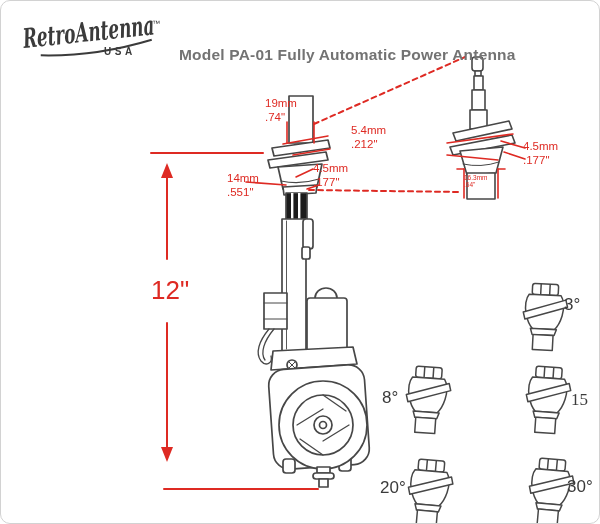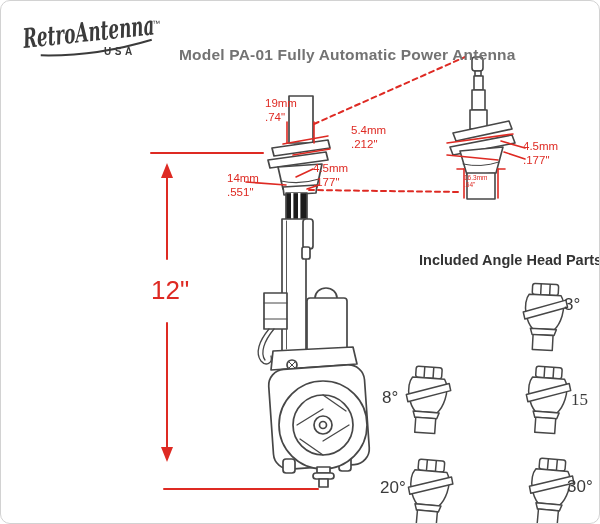--- a/index.html
+++ b/index.html
@@ -187,21 +187,20 @@
   <div class="abs dim" style="left:522px;top:139px;width:46px;">
     <span>4.5mm</span>
     <span>.177"</span>
   </div>
 
   <div class="abs dim dim-tiny" style="left:463px;top:173px;width:34px;">
     <span>16.3mm</span>
     <span>.64"</span>
   </div>
 
-  <div class="abs heads-heading">Included Angle Head Parts</div>
 
   <div class="abs head-label" style="left:563px;top:294px;">3°</div>
   <div class="abs head-label" style="left:381px;top:387px;">8°</div>
   <div class="abs head-label" style="left:570px;top:389px;font-family:Liberation Serif, serif;">15</div>
   <div class="abs head-label" style="left:379px;top:477px;">20°</div>
   <div class="abs head-label" style="left:566px;top:476px;">30°</div>
 
 </div>
 
 </body></html>

